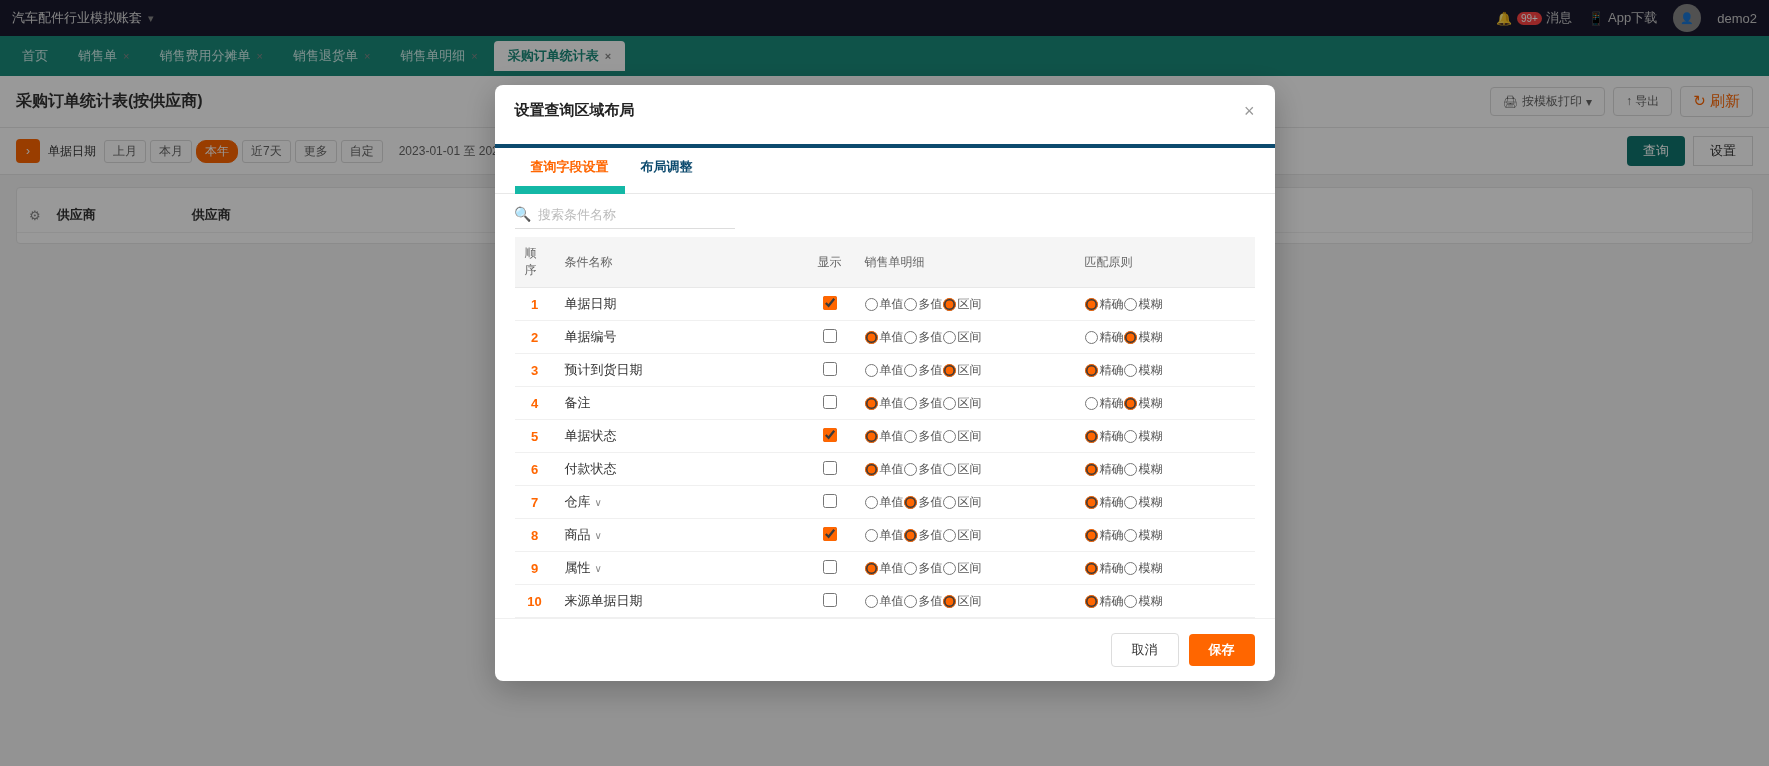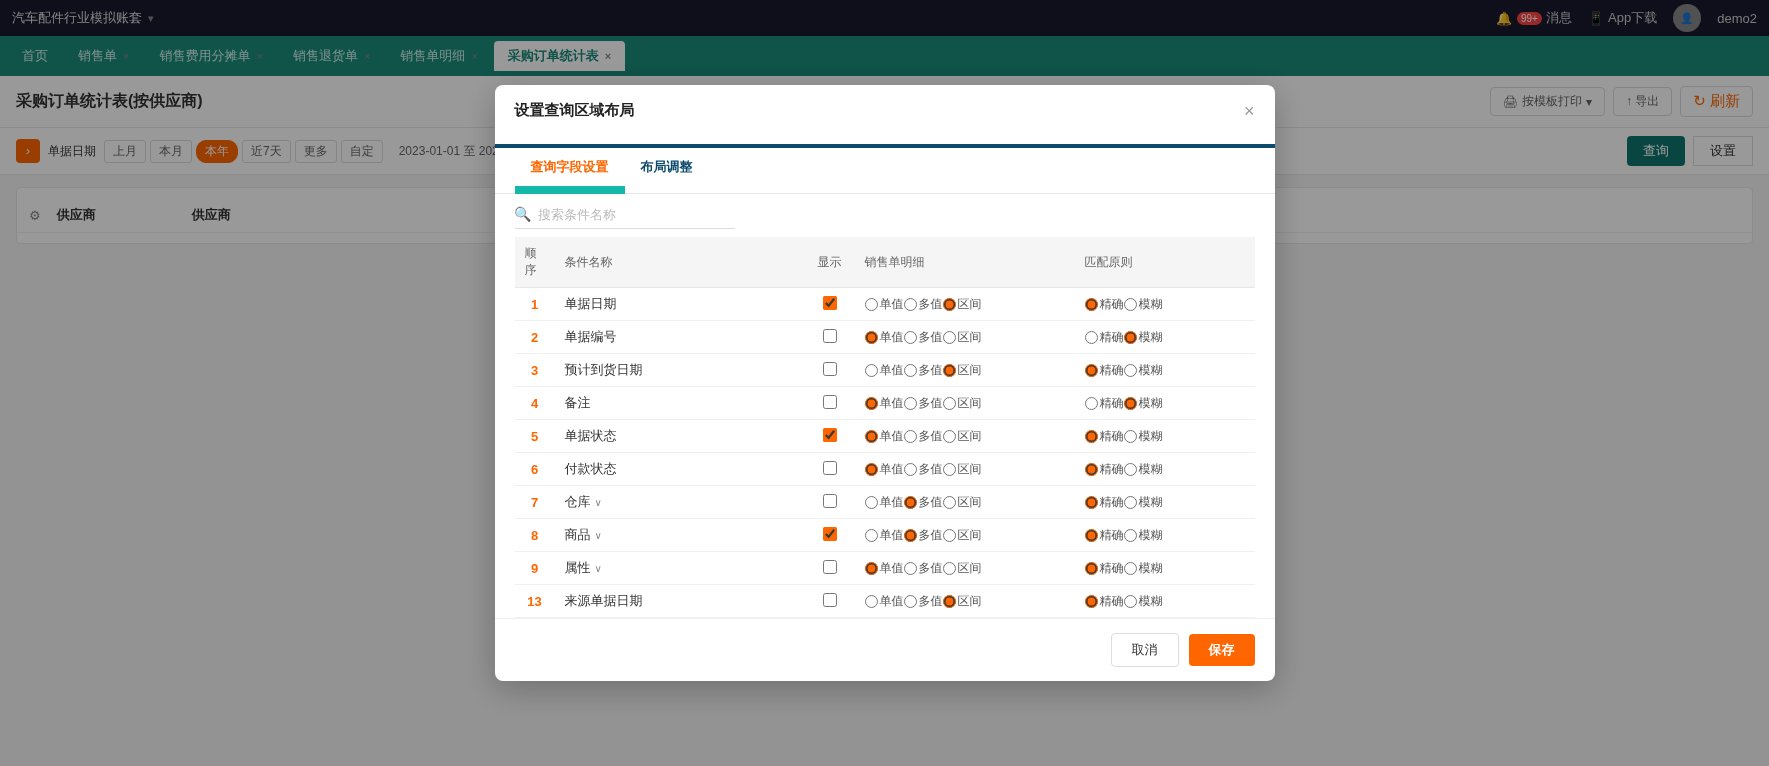--- a/index.html
+++ b/index.html
@@ -463,21 +463,21 @@
     </div>
                 </td>
                 <td>
     <div class="radio-group">
       <label><input type="radio" class="rb" name="match-9" checked="" style=""> 精确</label>
       <label><input type="radio" class="rb" name="match-9" style=""> 模糊</label>
     </div>
                 </td>
               </tr>
               <tr>
-                <td class="num">13</td>
+                <td class="num">10</td>
                 <td>来源单据日期</td>
                 <td style="text-align: center;"><input type="checkbox" class="cb" style=""></td>
                 <td>
     <div class="radio-group">
       <label><input type="radio" class="rb" name="type-11" style=""> 单值</label>
       <label><input type="radio" class="rb" name="type-11" style=""> 多值</label>
       <label><input type="radio" class="rb" name="type-11" checked="" style=""> 区间</label>
     </div>
                 </td>
                 <td>

